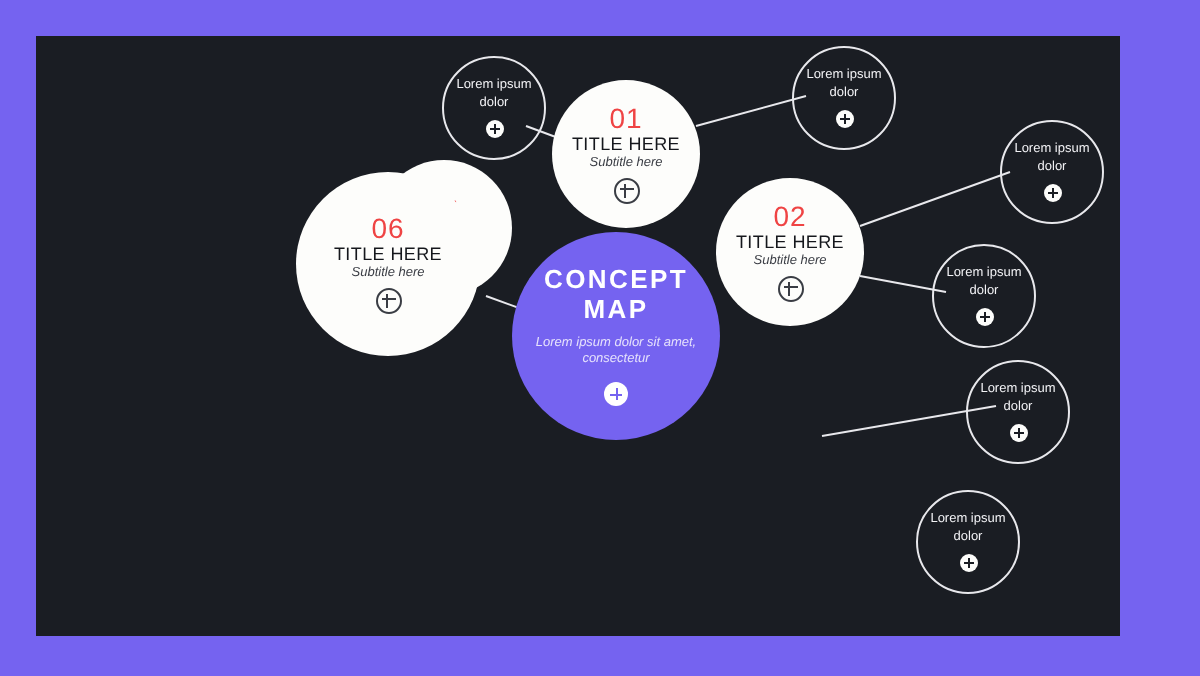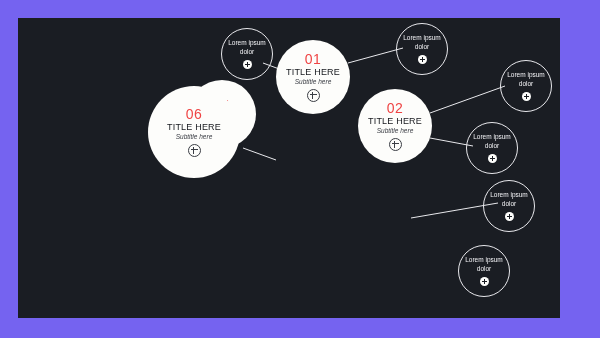--- a/index.html
+++ b/index.html
@@ -211,20 +211,26 @@
       <div class="plus-dark"></div>
     </div>
 
     <div class="node main-node" style="left:340px; top:71px; width:74px; height:74px;">
       <div class="main-num">02</div>
       <div class="main-title">TITLE HERE</div>
       <div class="main-sub">Subtitle here</div>
       <div class="plus-dark"></div>
     </div>
 
+    <div class="node" id="concept-node" style="left:238px; top:98px; width:104px; height:104px;">
+      <div class="concept-title">CONCEPT</div>
+      <div class="concept-title">MAP</div>
+      <div class="concept-sub">Lorem ipsum dolor sit amet, consectetur</div>
+      <div class="plus-white"></div>
+    </div>
 
     <div class="node sat-node" style="left:203px; top:10px; width:52px; height:52px;">
       <div class="sat-label">Lorem ipsum dolor</div>
       <div class="plus-filled"></div>
     </div>
 
     <div class="node sat-node" style="left:378px; top:5px; width:52px; height:52px;">
       <div class="sat-label">Lorem ipsum dolor</div>
       <div class="plus-filled"></div>
     </div>

